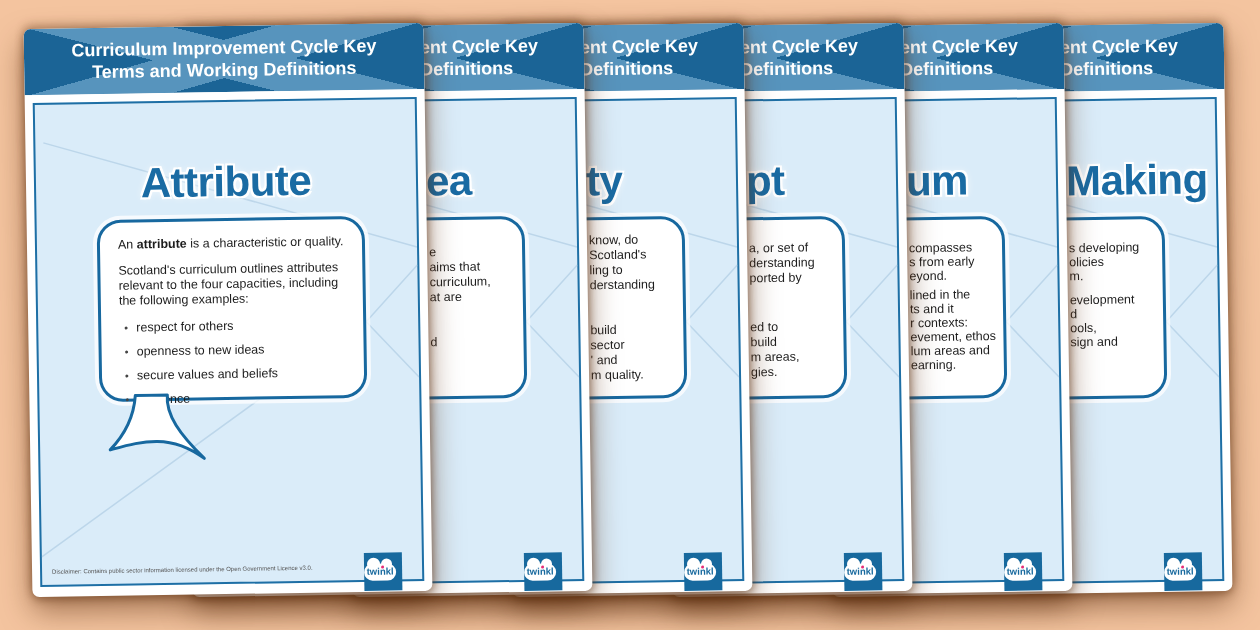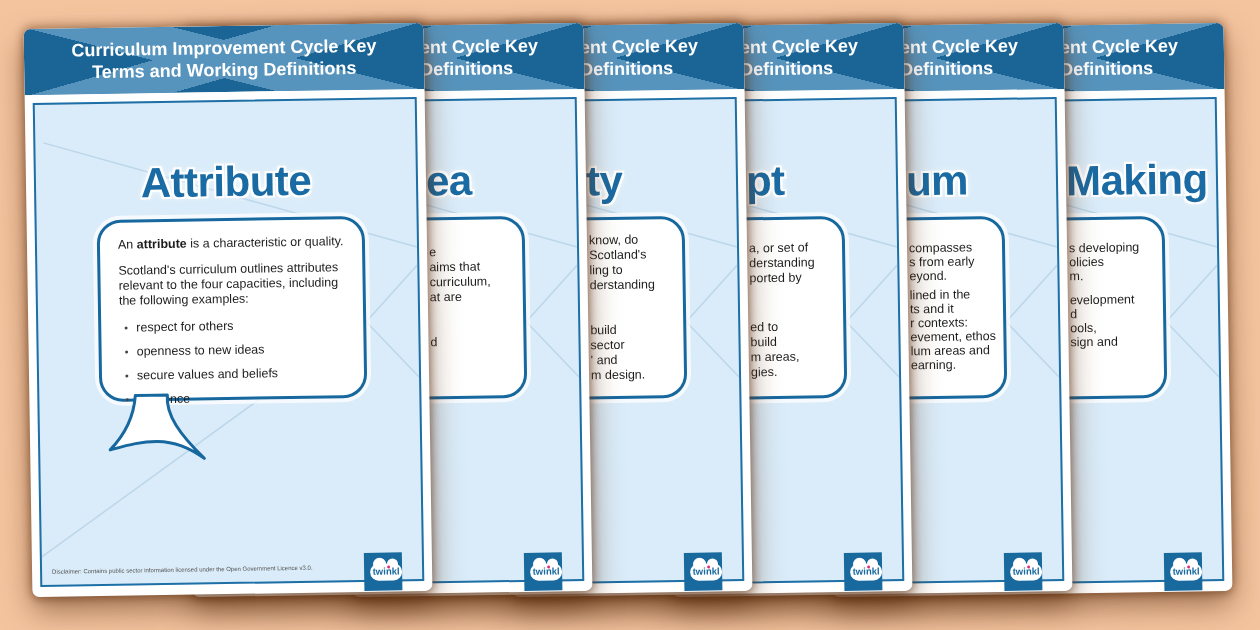--- a/index.html
+++ b/index.html
@@ -56,21 +56,21 @@
   .bullets li .dot{position:absolute;left:5px;top:0;font-size:11px;color:#444;}
   .tail{position:absolute;left:78px;top:366px;width:110px;height:80px;}
   .f-group{
     position:absolute;left:242px;font-size:12.5px;line-height:15px;color:#1d1d1d;
     white-space:nowrap;text-align:left;
   }
   .f-group.lh14{line-height:14px;}
   .disclaimer{position:absolute;left:20px;bottom:22px;font-size:6px;color:#555;letter-spacing:0;}
   .logo{
     position:absolute;right:30px;bottom:1px;width:38px;height:38px;
-    background:#17699e;display:flex;align-items:center;justify-content:flex-end;
+    background:#17699e;display:flex;align-items:center;justify-content:flex-start;
   }
   .cloud{position:relative;width:32px;height:17px;background:#fff;border-radius:9px;}
   .cloud::before{content:"";position:absolute;left:3px;top:-6px;width:13px;height:13px;background:#fff;border-radius:50%;}
   .cloud::after{content:"";position:absolute;right:4px;top:-5px;width:11px;height:11px;background:#fff;border-radius:50%;}
   .logo-word{
     position:absolute;left:0;right:0;top:2px;text-align:center;z-index:2;
     font-size:9.5px;font-weight:bold;color:#17699e;
   }
   .pink-dot{position:absolute;left:17px;top:2px;width:3px;height:3px;border-radius:50%;background:#e62a76;z-index:3;}
   
@@ -170,21 +170,21 @@
   <div class="f-group" style="top:208px;">
     <div>know, do</div>
     <div>Scotland's</div>
     <div>ling to</div>
     <div>derstanding</div>
   </div>
   <div class="f-group" style="top:298px;">
     <div>build</div>
     <div>sector</div>
     <div>' and</div>
-    <div>m design.</div>
+    <div>m quality.</div>
   </div>
   <div class="logo">
     <div class="cloud">
       <span class="logo-word">twinkl</span>
       <span class="pink-dot"></span>
     </div>
   </div>
 </div>
 
 <div class="card" id="card4">

